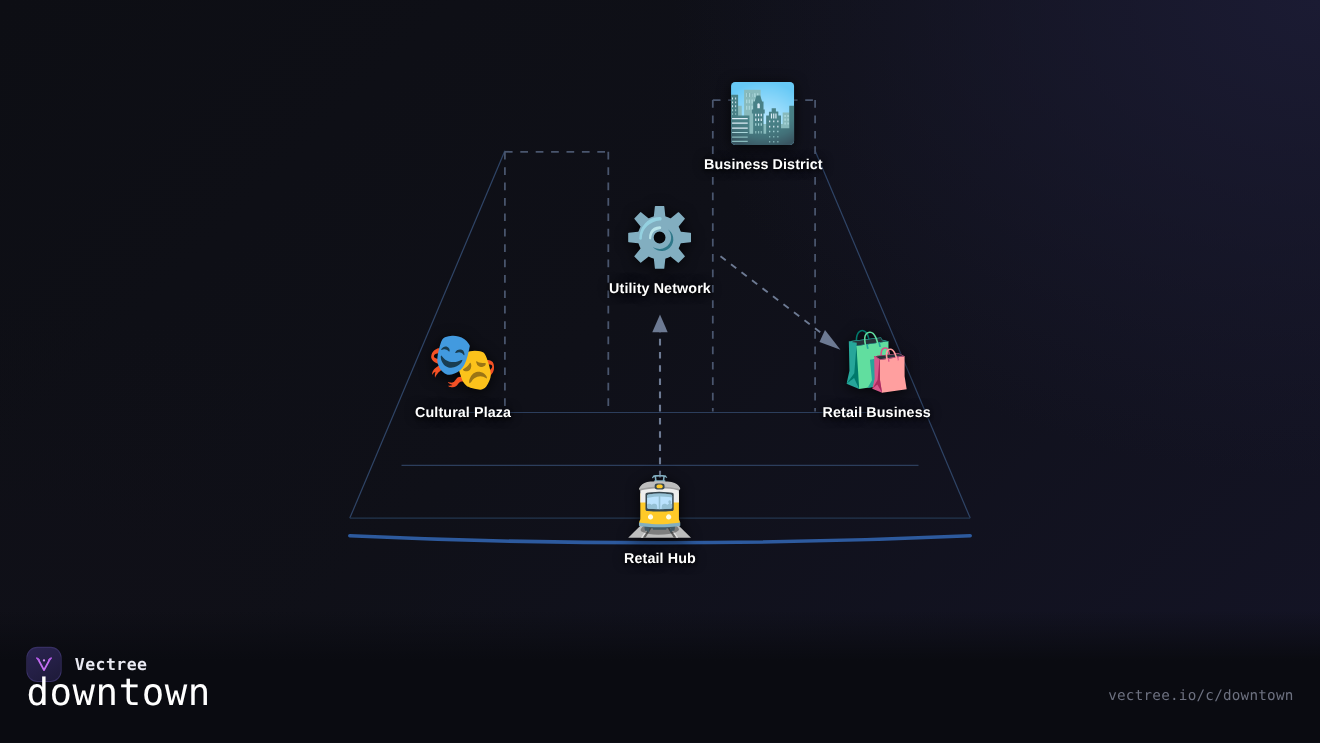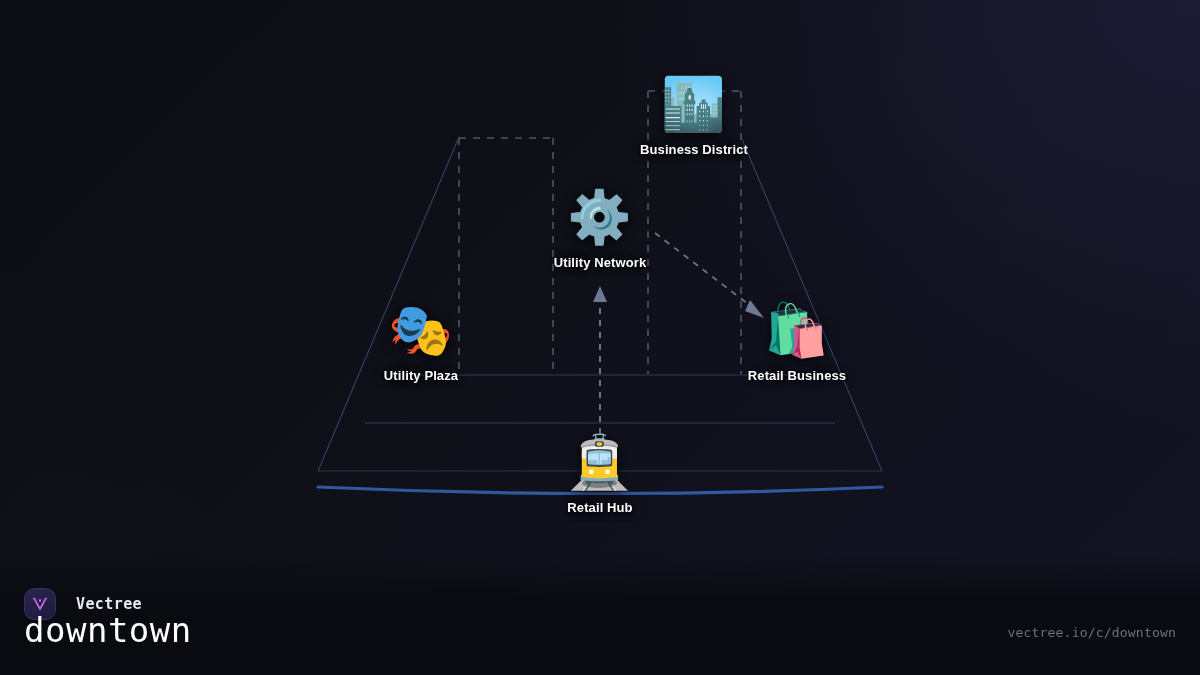--- a/index.html
+++ b/index.html
@@ -44,21 +44,21 @@
     text-shadow:0 1px 3px rgba(0,0,0,.95), 0 0 10px rgba(0,0,0,.85);
   }
 
   
   #footer{
     position:absolute; left:0; right:0; bottom:0; height:120px;
     background:linear-gradient(180deg, rgba(10,11,17,0) 0%, #0a0b11 38%, #0a0b11 100%);
   }
   #brandrow{
     position:absolute; left:24px; top:33px;
-    display:flex; align-items:center; gap:20px;
+    display:flex; align-items:center; gap:12px;
   }
   #logo{
     width:32px; height:32px; border-radius:10px;
     background:linear-gradient(150deg,#2a2450 0%, #241f45 55%, #1d1a38 100%);
     border:1px solid #372f63;
     display:flex; align-items:center; justify-content:center;
     flex:0 0 auto;
   }
   #brandname{
     font-family:"DejaVu Sans Mono", monospace;
@@ -122,21 +122,21 @@
       <span class="nlabel">Business District</span>
     </div>
 
     <div class="node" style="left:600px; top:229px;">
       <span class="glyph">⚙️</span>
       <span class="nlabel">Utility Network</span>
     </div>
 
     <div class="node" style="left:421px; top:342px;">
       <span class="glyph">🎭</span>
-      <span class="nlabel">Utility Plaza</span>
+      <span class="nlabel">Cultural Plaza</span>
     </div>
 
     <div class="node" style="left:797px; top:342px;">
       <span class="glyph">🛍️</span>
       <span class="nlabel">Retail Business</span>
     </div>
 
     <div class="node" style="left:600px; top:474px;">
       <span class="glyph">🚊</span>
       <span class="nlabel">Retail Hub</span>

